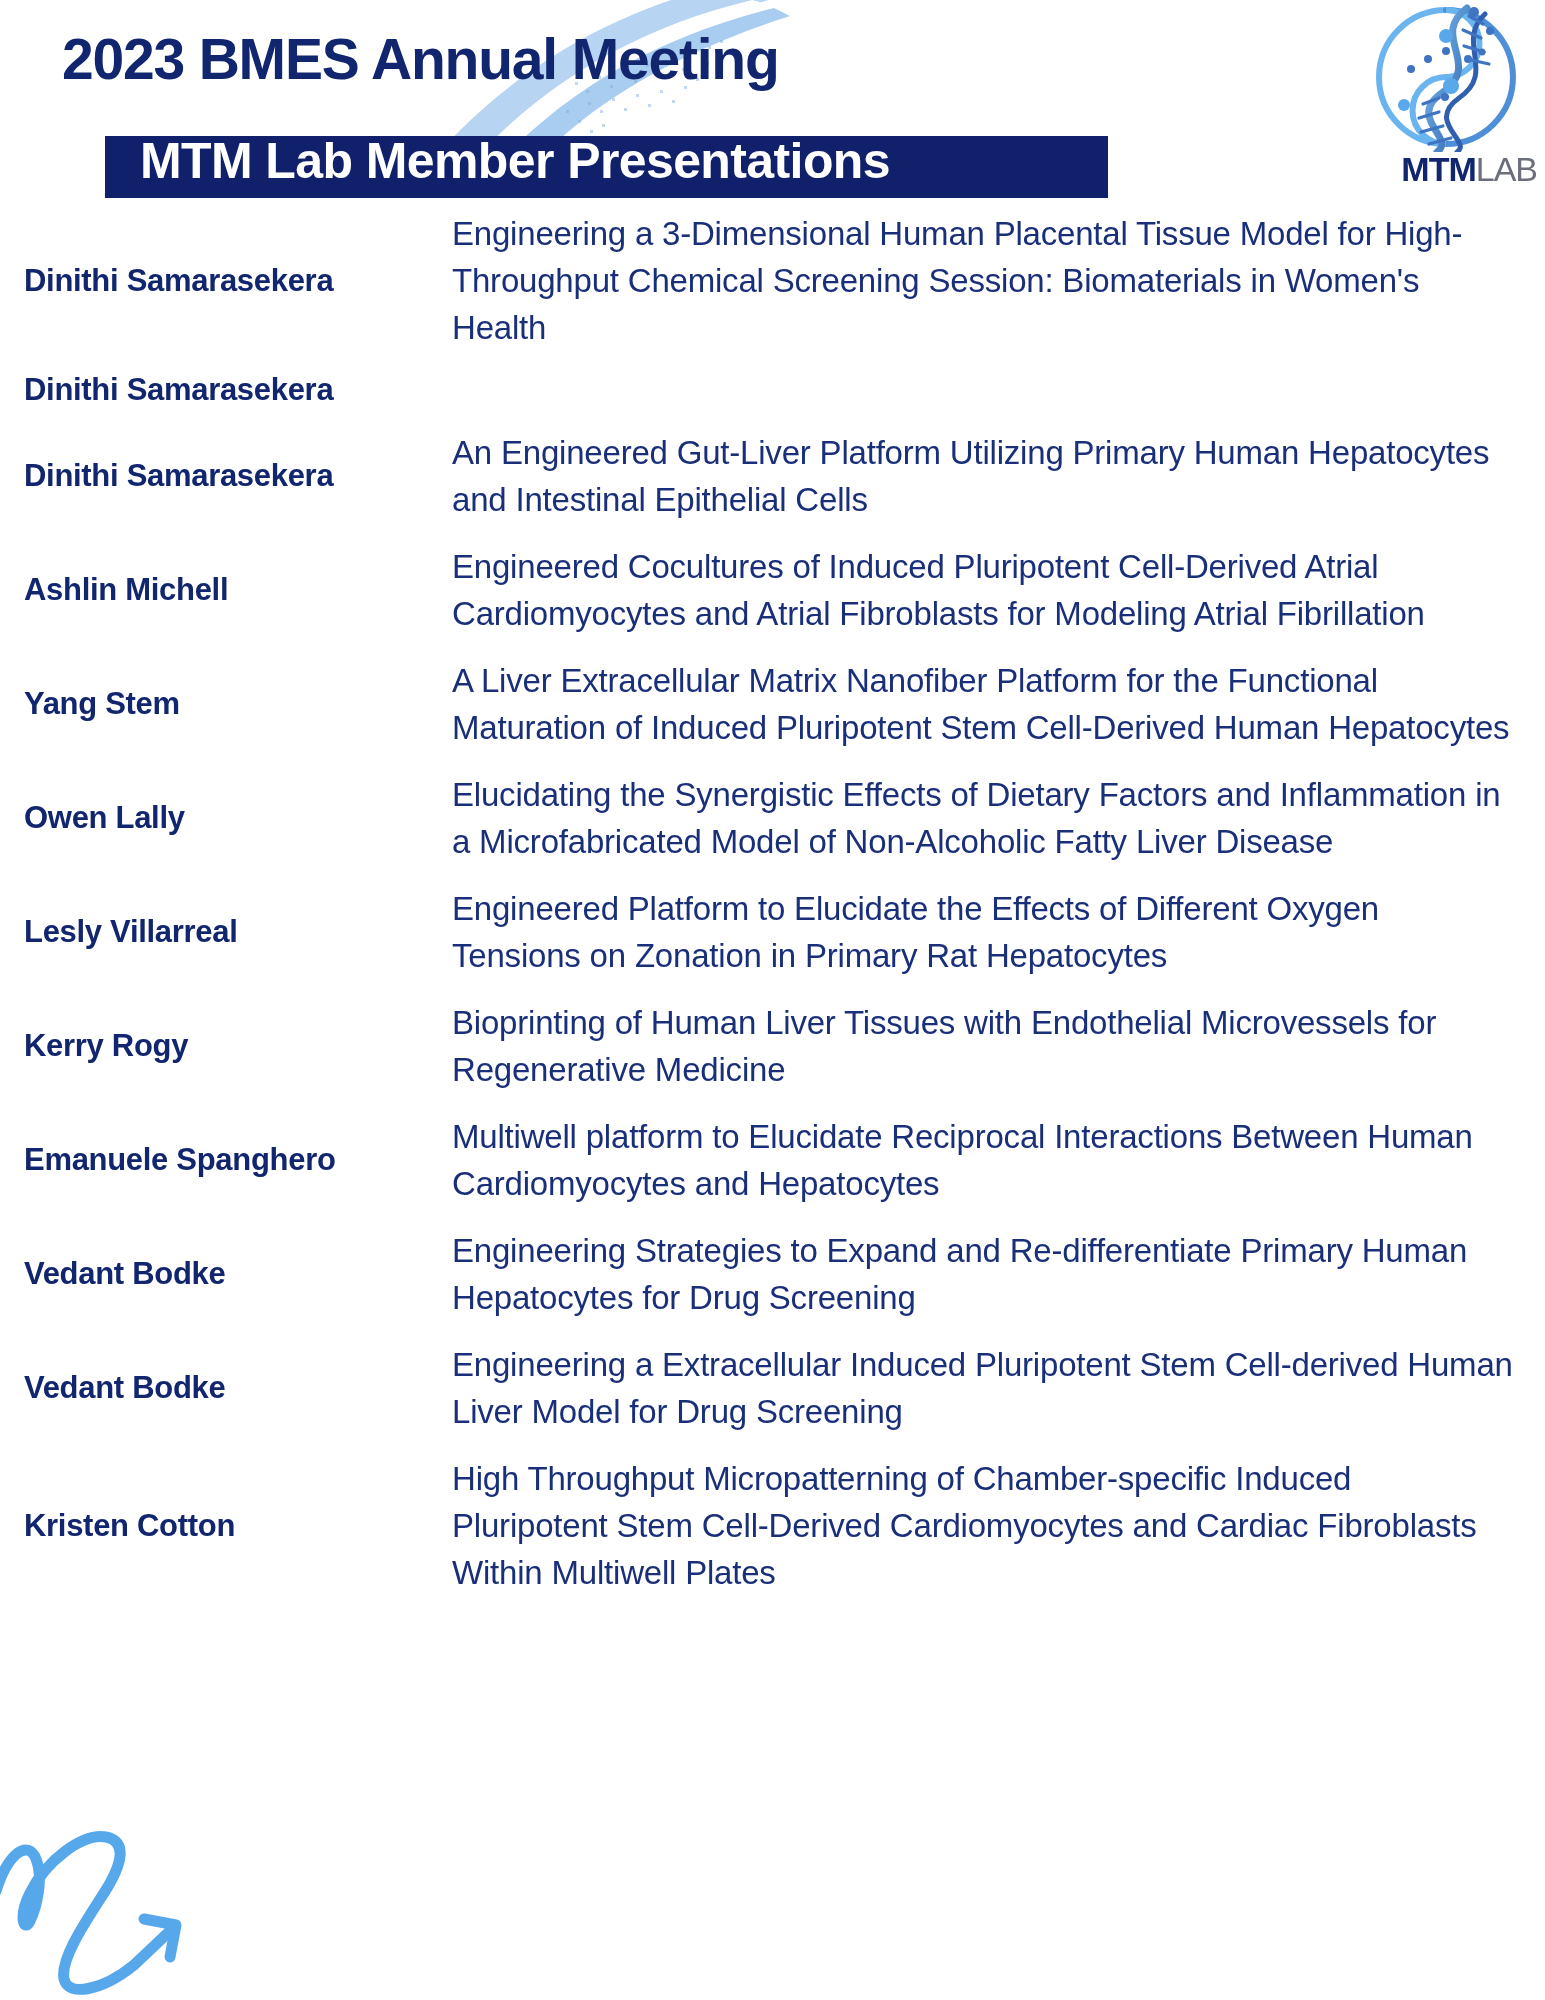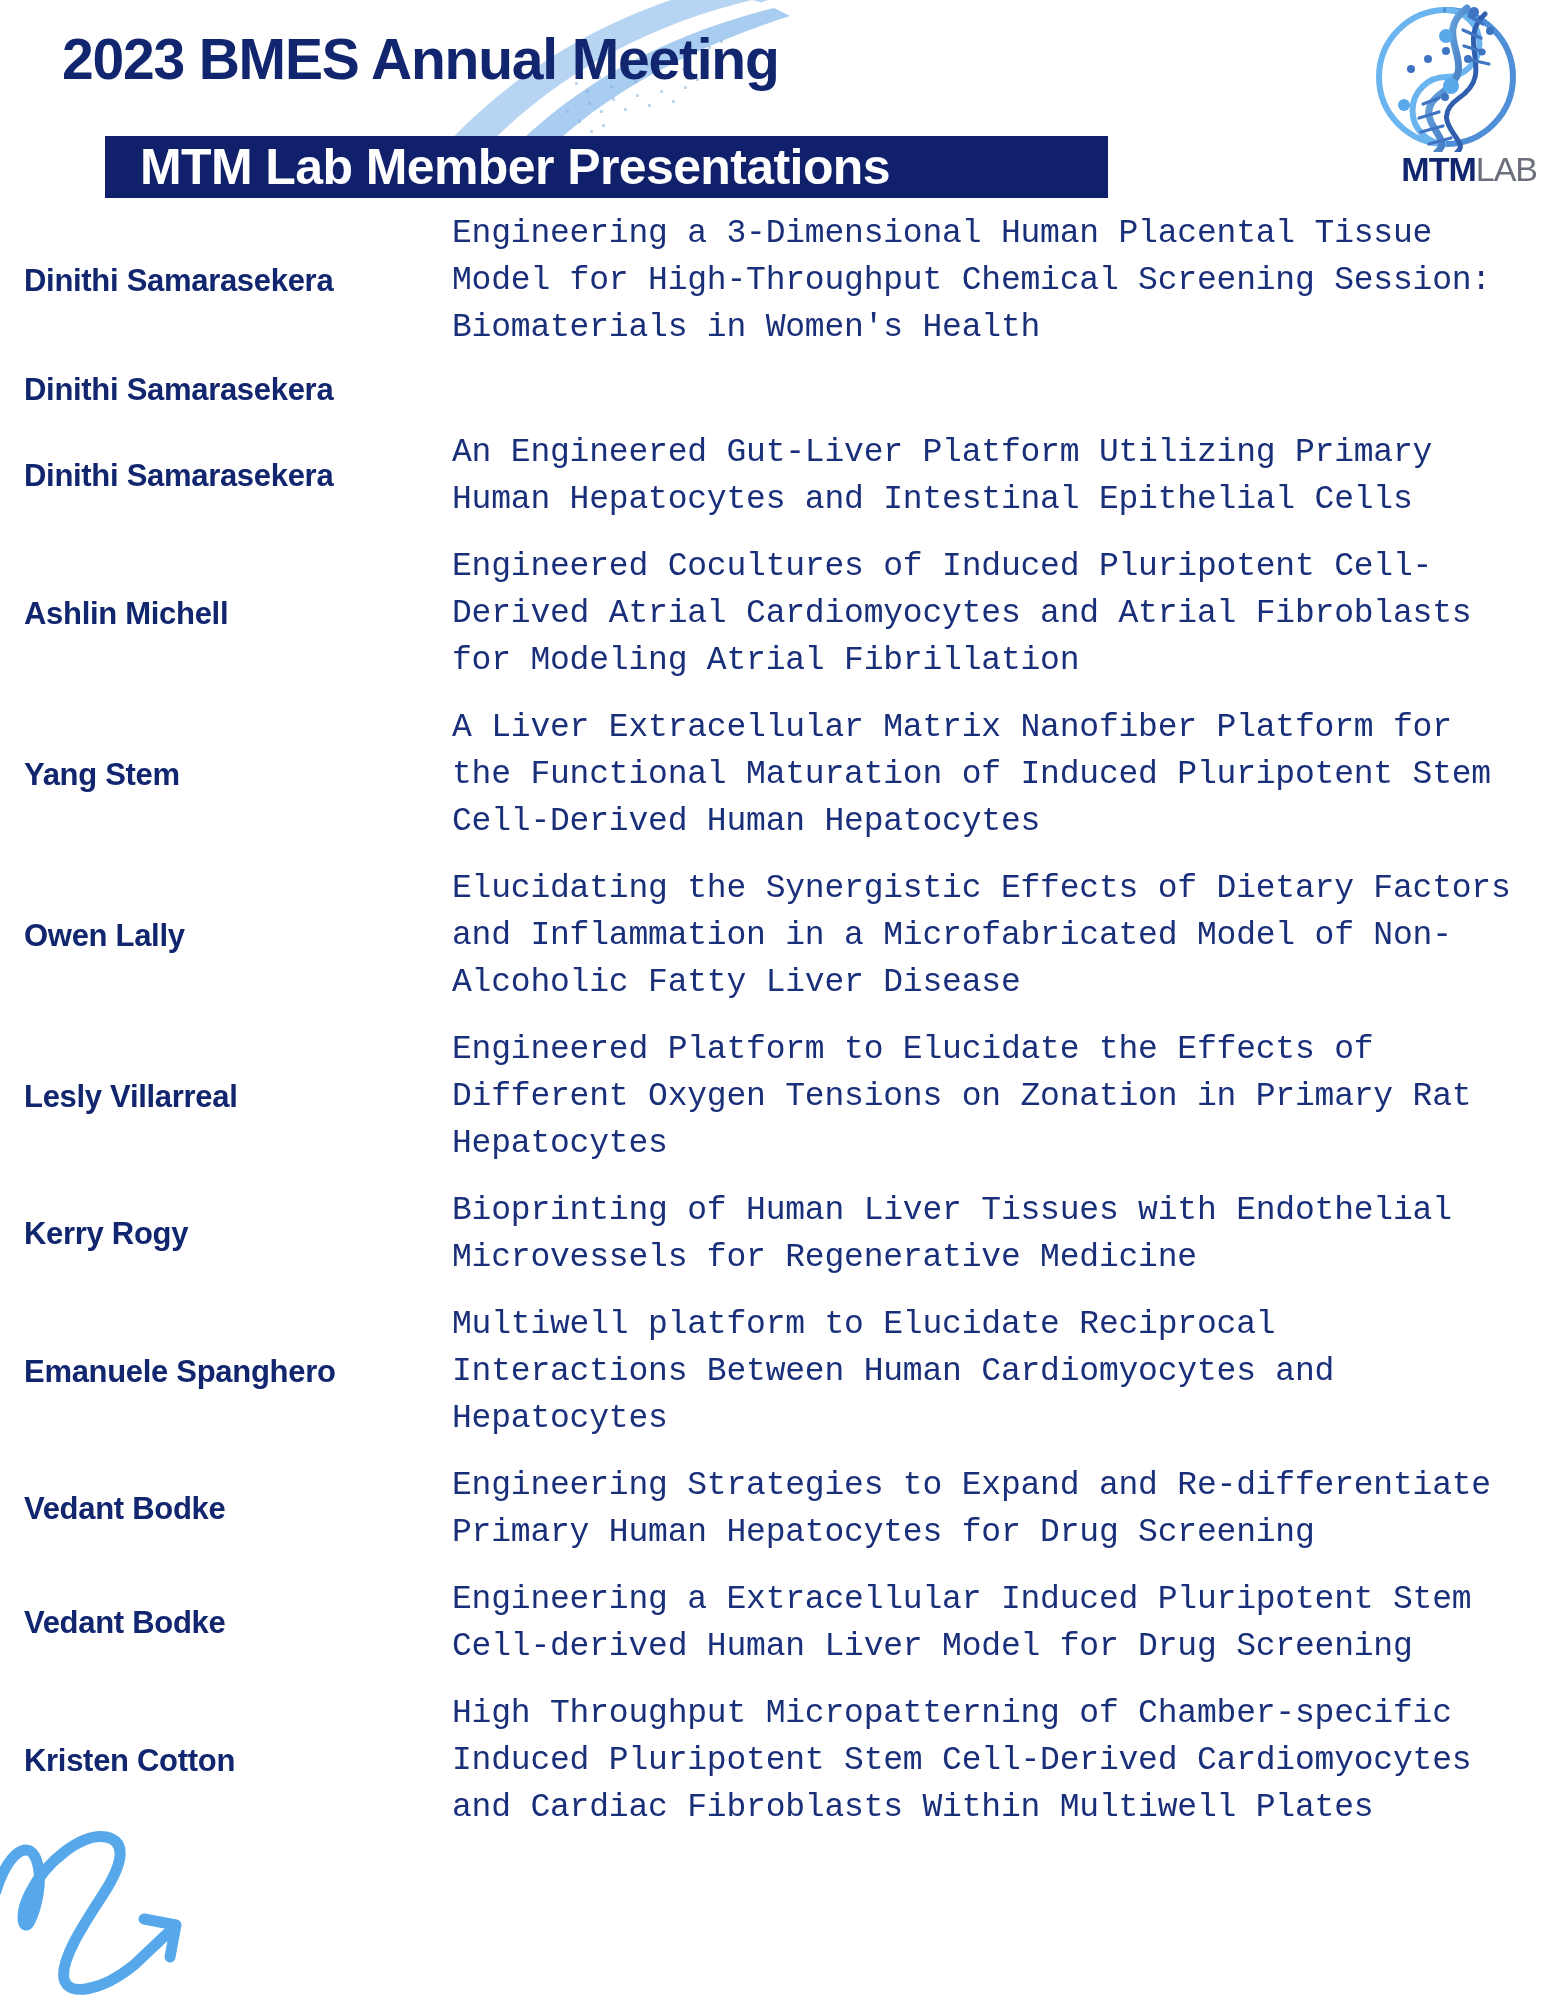--- a/index.html
+++ b/index.html
@@ -48,21 +48,21 @@
     white-space: nowrap;
   }
   .subtitle-banner {
     position: absolute;
     left: 105px;
     top: 136px;
     width: 1003px;
     height: 62px;
     background: #11206b;
     display: flex;
-    align-items: center;
+    align-items: flex-start;
   }
   .subtitle-text {
     color: #ffffff;
     font-size: 50px;
     font-weight: bold;
     line-height: 50px;
     letter-spacing: -0.6px;
     margin-left: 35px;
     white-space: nowrap;
   }
@@ -126,21 +126,20 @@
     letter-spacing: -0.3px;
   }
   .title-cell {
     flex: 1 1 auto;
     box-sizing: border-box;
     padding-right: 30px;
     font-size: 33px;
     line-height: 47px;
     color: #1a2f7a;
     letter-spacing: -0.2px;
-    font-family: Liberation Mono, monospace;
   }
 
   
   .squiggle {
     position: absolute;
     left: -6px;
     bottom: 2px;
     width: 240px;
     height: 185px;
     z-index: 1;

